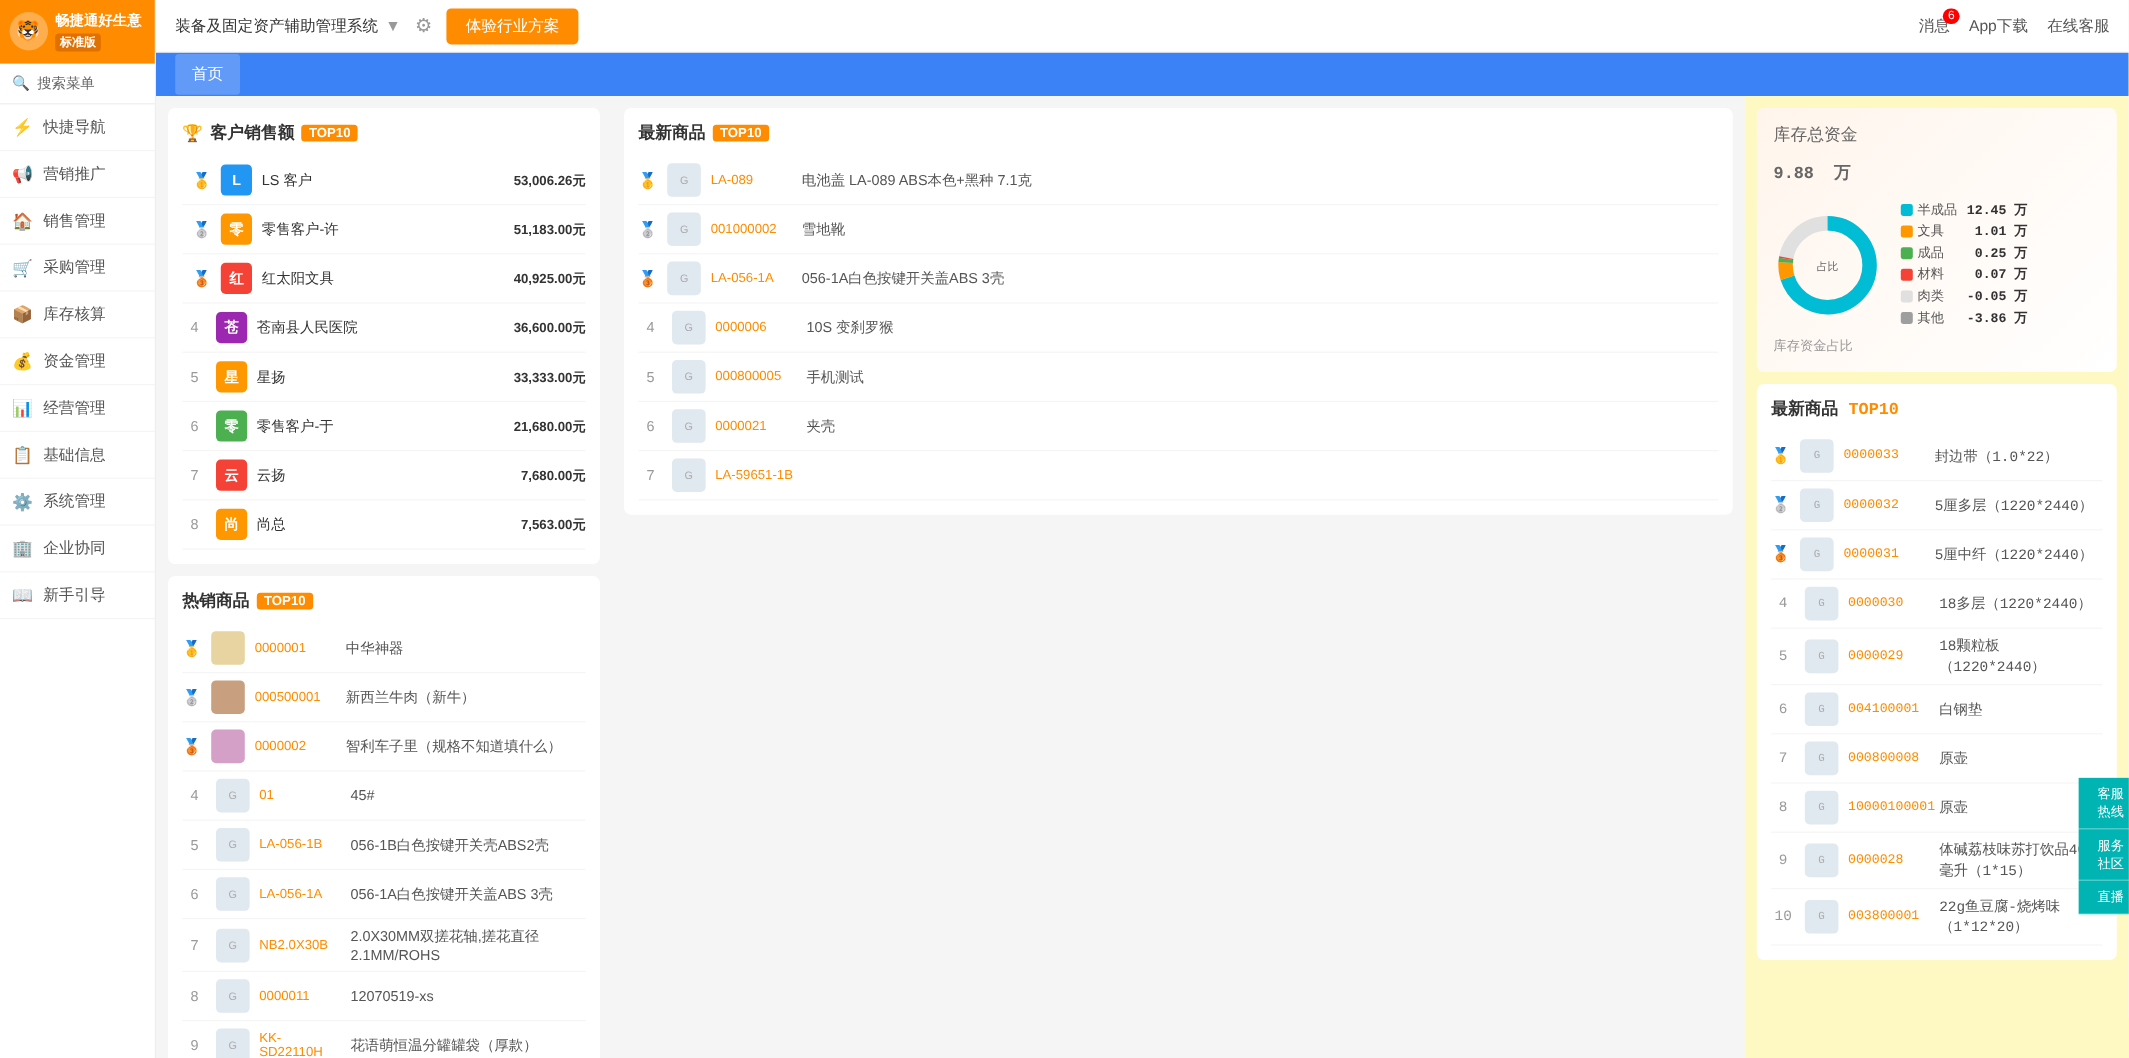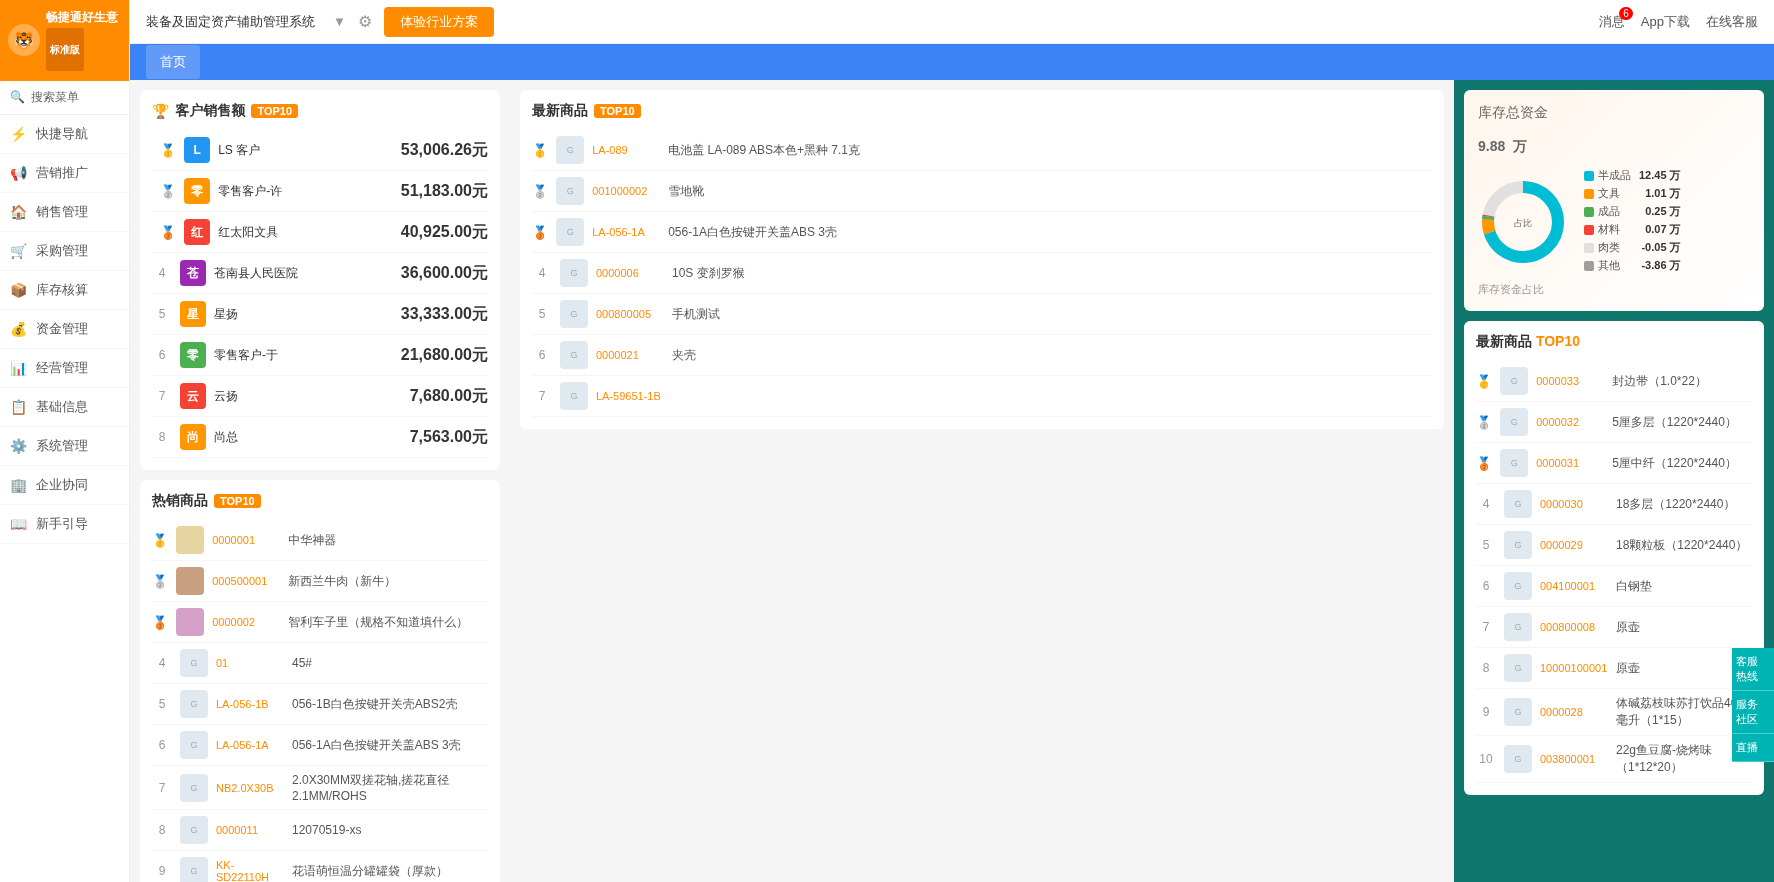--- a/index.html
+++ b/index.html
@@ -3,55 +3,55 @@
   <meta charset="utf-8">
   <style>
     * { margin: 0; padding: 0; box-sizing: border-box; }
     body { font-family: 'Microsoft YaHei', Arial, sans-serif; font-size: 13px; background: #f5f5f5; display: flex; height: 882px; overflow: hidden; }
 
     
     .sidebar { width: 130px; background: #fff; border-right: 1px solid #eee; display: flex; flex-direction: column; flex-shrink: 0; }
     .sidebar-logo { background: #ff8c00; color: #fff; padding: 10px 8px; display: flex; align-items: center; gap: 6px; font-weight: bold; font-size: 12px; }
     .sidebar-logo .logo-icon { width: 32px; height: 32px; background: rgba(255,255,255,0.3); border-radius: 50%; display: flex; align-items: center; justify-content: center; font-size: 16px; }
     .sidebar-logo-text { line-height: 1.3; }
-    .sidebar-logo-sub { font-size: 10px; background: #e07000; border-radius: 3px; padding: 15px 4px; margin-top: 2px; display: inline-block; }
+    .sidebar-logo-sub { font-size: 10px; background: #e07000; border-radius: 3px; padding: 1px 4px; margin-top: 2px; display: inline-block; }
     .sidebar-search { display: flex; align-items: center; padding: 8px 10px; border-bottom: 1px solid #eee; cursor: pointer; color: #666; font-size: 12px; gap: 6px; }
     .sidebar-nav-item { display: flex; align-items: center; padding: 10px 10px; cursor: pointer; color: #555; font-size: 13px; gap: 8px; border-bottom: 1px solid #f5f5f5; }
     .sidebar-nav-item .nav-icon { width: 18px; height: 18px; display: flex; align-items: center; justify-content: center; font-size: 14px; color: #999; }
 
     
     .main-area { flex: 1; display: flex; flex-direction: column; overflow: hidden; }
     .topbar { height: 44px; background: #fff; border-bottom: 1px solid #eee; display: flex; align-items: center; padding: 0 16px; gap: 12px; }
-    .topbar-system { display: flex; align-items: center; gap: 18px; font-size: 13px; color: #333; }
+    .topbar-system { display: flex; align-items: center; gap: 6px; font-size: 13px; color: #333; }
     .topbar-gear { color: #999; cursor: pointer; font-size: 16px; }
     .topbar-btn { background: #ff8c00; color: #fff; border: none; border-radius: 4px; padding: 6px 16px; font-size: 13px; cursor: pointer; }
     .topbar-right { margin-left: auto; display: flex; align-items: center; gap: 16px; color: #555; font-size: 13px; }
     .topbar-badge { position: relative; margin-left: 14px; }
     .topbar-badge .badge { position: absolute; top: -6px; right: -8px; background: #f00; color: #fff; border-radius: 10px; font-size: 10px; padding: 1px 4px; }
     .topbar-nav { background: #3b82f6; color: #fff; padding: 0 16px; height: 36px; display: flex; align-items: center; gap: 4px; }
     .topbar-nav-item { padding: 8px 14px; font-size: 13px; cursor: pointer; color: rgba(255,255,255,0.85); }
     .topbar-nav-item.active { background: rgba(255,255,255,0.2); color: #fff; border-radius: 3px; }
 
     
     .content { flex: 1; display: flex; overflow: hidden; }
     .content-left { width: 380px; overflow-y: auto; padding: 10px; flex-shrink: 0; }
     .content-mid { flex: 1; overflow-y: auto; padding: 10px; }
-    .content-right { width: 320px; overflow-y: auto; padding: 10px; flex-shrink: 0; background: #0f766e; }
+    .content-right { width: 320px; overflow-y: auto; padding: 10px; flex-shrink: 0; background: #fef9c3; font-family: Liberation Mono, monospace; }
 
     
     .card { background: #fff; border-radius: 6px; margin-bottom: 10px; padding: 12px; }
     .card-title { font-size: 14px; font-weight: bold; color: #333; margin-bottom: 10px; display: flex; align-items: center; gap: 6px; }
     .card-title .top-badge { background: #ff8c00; color: #fff; font-size: 11px; padding: 1px 6px; border-radius: 3px; }
 
     
     .rank-item { display: flex; align-items: center; padding: 7px 0; border-bottom: 1px solid #f5f5f5; gap: 8px; }
     .rank-num { width: 20px; text-align: center; font-size: 12px; color: #999; }
     .rank-avatar { width: 26px; height: 26px; border-radius: 4px; display: flex; align-items: center; justify-content: center; font-size: 12px; color: #fff; font-weight: bold; flex-shrink: 0; }
     .rank-name { flex: 1; color: #333; font-size: 12px; }
-    .rank-value { color: #333; font-size: 16px; font-weight: bold; }
+    .rank-value { color: #333; font-size: 11px; font-weight: bold; }
 
     
     .product-item { display: flex; align-items: center; padding: 6px 0; border-bottom: 1px solid #f5f5f5; gap: 8px; }
     .product-rank { width: 20px; text-align: center; font-size: 12px; color: #999; }
     .product-img { width: 28px; height: 28px; border-radius: 4px; background: #eee; display: flex; align-items: center; justify-content: center; overflow: hidden; flex-shrink: 0; }
     .product-img-placeholder { width: 28px; height: 28px; border-radius: 4px; background: #e0e8f0; display: flex; align-items: center; justify-content: center; flex-shrink: 0; font-size: 10px; color: #aaa; }
     .product-code { font-size: 11px; color: #ff8c00; width: 68px; flex-shrink: 0; }
     .product-name { flex: 1; color: #555; font-size: 12px; }
 
     
@@ -66,21 +66,21 @@
     .donut-legend-item { display: flex; align-items: center; gap: 4px; margin-bottom: 3px; }
     .legend-dot { width: 10px; height: 10px; border-radius: 2px; flex-shrink: 0; }
     .legend-label { flex: 1; }
     .legend-value { color: #333; font-weight: bold; margin-left: 4px; }
 
     .section-title { font-size: 14px; font-weight: bold; color: #333; margin-bottom: 10px; }
     .section-title span { color: #ff8c00; }
 
     
     .float-btns { position: fixed; right: 0; bottom: 120px; display: flex; flex-direction: column; gap: 0; }
-    .float-btn { background: #00b4b4; color: #fff; width: 42px; padding: 6px 4px; font-size: 11px; text-align: left; cursor: pointer; writing-mode: horizontal-tb; border-bottom: 1px solid rgba(255,255,255,0.3); }
+    .float-btn { background: #00b4b4; color: #fff; width: 42px; padding: 6px 4px; font-size: 11px; text-align: right; cursor: pointer; writing-mode: horizontal-tb; border-bottom: 1px solid rgba(255,255,255,0.3); }
 
     ::-webkit-scrollbar { width: 4px; height: 4px; }
     ::-webkit-scrollbar-thumb { background: #ccc; border-radius: 2px; }
   </style>
 </head>
 <body>
 
 <div class="sidebar">
   <div class="sidebar-logo">
     <div class="logo-icon">🐯</div>

